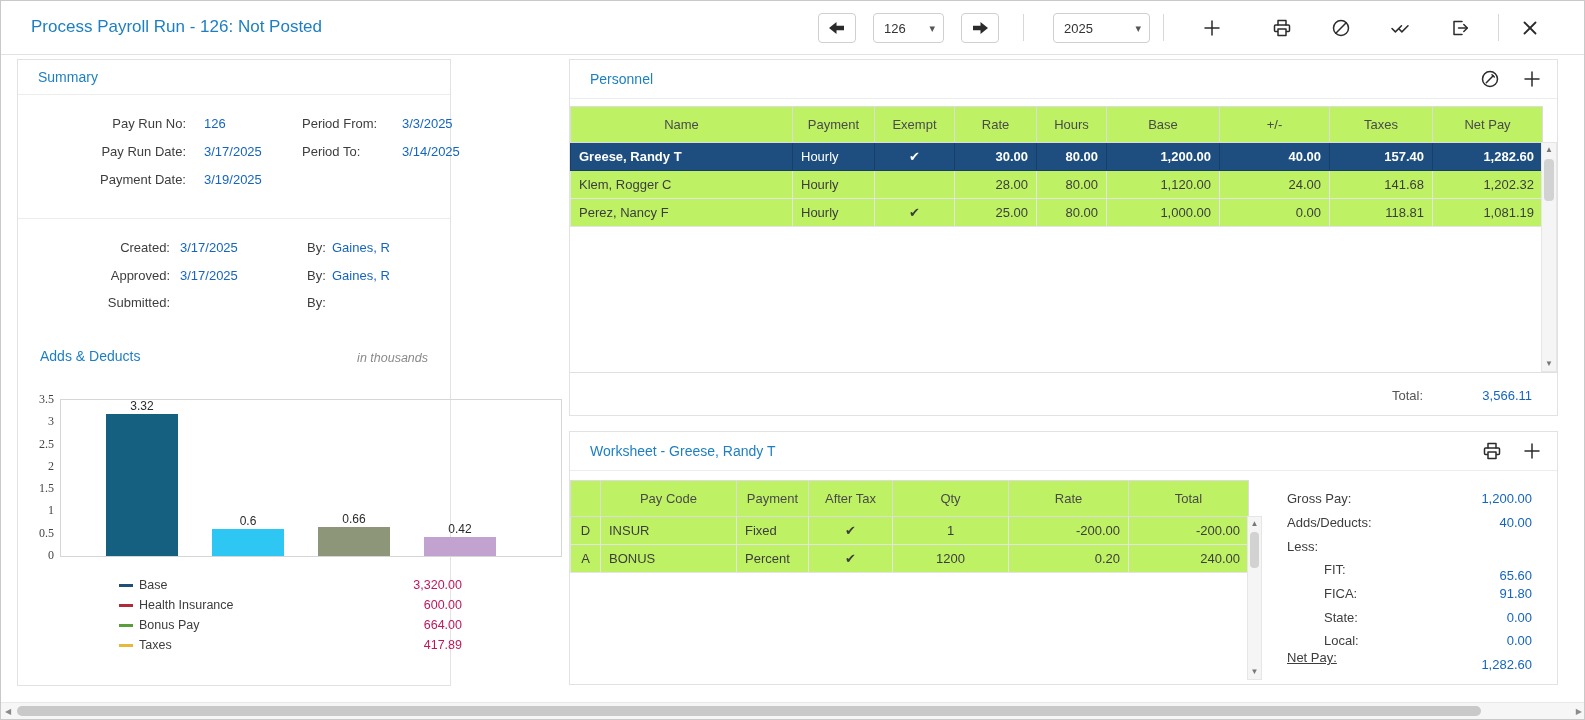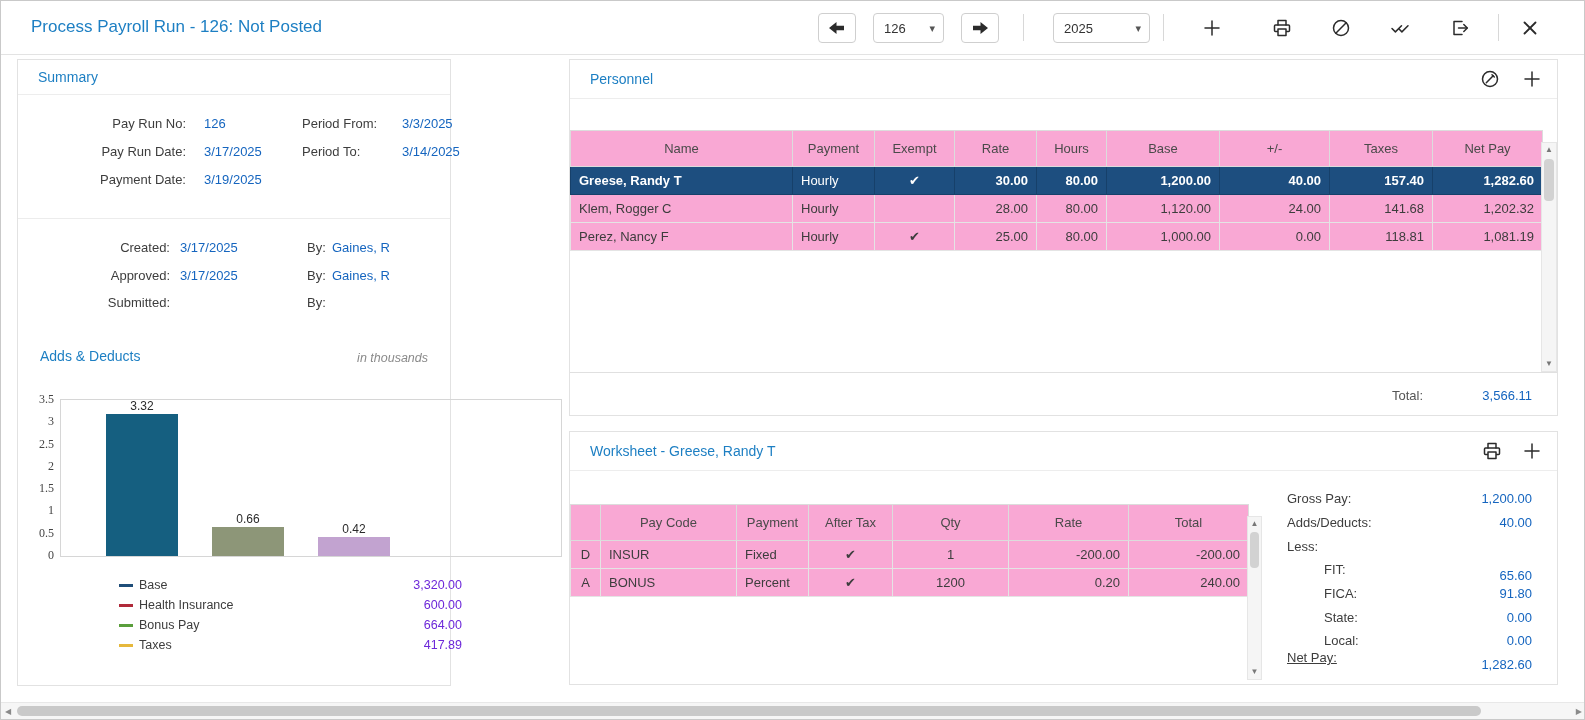--- a/index.html
+++ b/index.html
@@ -33,23 +33,23 @@
   
   .chart-plot{position:absolute;left:42px;top:339px;width:472px;height:156px;border:1px solid #d6d6d6;
     display:flex;align-items:flex-end;padding-left:28px;box-sizing:content-box;overflow:visible;}
   .bar-slot{width:106px;height:100%;display:flex;flex-direction:column;align-items:center;justify-content:flex-end;overflow:visible;}
   .bar{width:72px;}
   .bar-label{font-size:12px;color:#2b2b2b;margin-bottom:1px;line-height:13px;}
   .ytick{position:absolute;right:0;width:36px;text-align:right;font-size:12px;color:#444;height:12px;line-height:12px;font-family:Liberation Serif, serif;}
   .legend-row{position:relative;height:20px;}
   .legend-marker{position:absolute;left:101px;top:8px;width:14px;height:3px;}
   .legend-label{position:absolute;left:121px;top:2px;color:#3d3d3d;font-size:12.5px;}
-  .legend-amount{position:absolute;right:16px;top:2px;color:#6d28d9;font-size:12.5px;}
+  .legend-amount{position:absolute;right:16px;top:2px;color:#be185d;font-size:12.5px;}
   
-  table.grid{border-collapse:collapse;table-layout:fixed;background:#f9a8d4;margin-top:24px;}
+  table.grid{border-collapse:collapse;table-layout:fixed;background:#bef264;}
   table.grid th{height:35px;border:1px solid #dcdcdc;font-weight:400;color:#4a4a4a;font-size:13px;text-align:center;padding:0 4px;overflow:hidden;}
   table.grid td{height:27px;border:1px solid #e4e4e4;font-size:13px;color:#3d3d3d;padding:0 8px;overflow:hidden;white-space:nowrap;}
   td.tl{text-align:left;} td.tc{text-align:center;} td.tr{text-align:right;}
   td.check{color:#3fa14f;font-weight:700;font-size:13px;padding:0;}
   tr.row-selected td{background:#1d4e7f;color:#fff;border-color:#16406a;font-weight:700;}
   tr.row-selected td.cell-payment{font-weight:400;}
   tr.row-selected td.check{color:#fff;}
   
   .vscroll{position:absolute;background:#f5f5f5;border:1px solid #e6e6e6;box-sizing:border-box;}
   .scroll-arrow{color:#777;font-size:8px;text-align:center;line-height:14px;height:14px;cursor:pointer;user-select:none;}
@@ -185,20 +185,24 @@
     <span class="ytick" style="top:128px;">0.5</span>
     <span class="ytick" style="top:150px;">0</span>
   </div>
 
   <div class="chart-plot">
     <div class="bar-slot">
       <div class="bar-label">3.32</div>
       <div class="bar" style="height: 94.8571%; background: rgb(21, 95, 128);"></div>
     </div>
     <div class="bar-slot">
+      <div class="bar-label">0.6</div>
+      <div class="bar" style="height: 17.1429%; background: rgb(46, 198, 242);"></div>
+    </div>
+    <div class="bar-slot">
       <div class="bar-label">0.66</div>
       <div class="bar" style="height: 18.8571%; background: rgb(141, 150, 120);"></div>
     </div>
     <div class="bar-slot">
       <div class="bar-label">0.42</div>
       <div class="bar" style="height: 12%; background: rgb(194, 163, 208);"></div>
     </div>
   </div>
 
   <div class="abs" style="left:0;top:516px;width:460px;">

